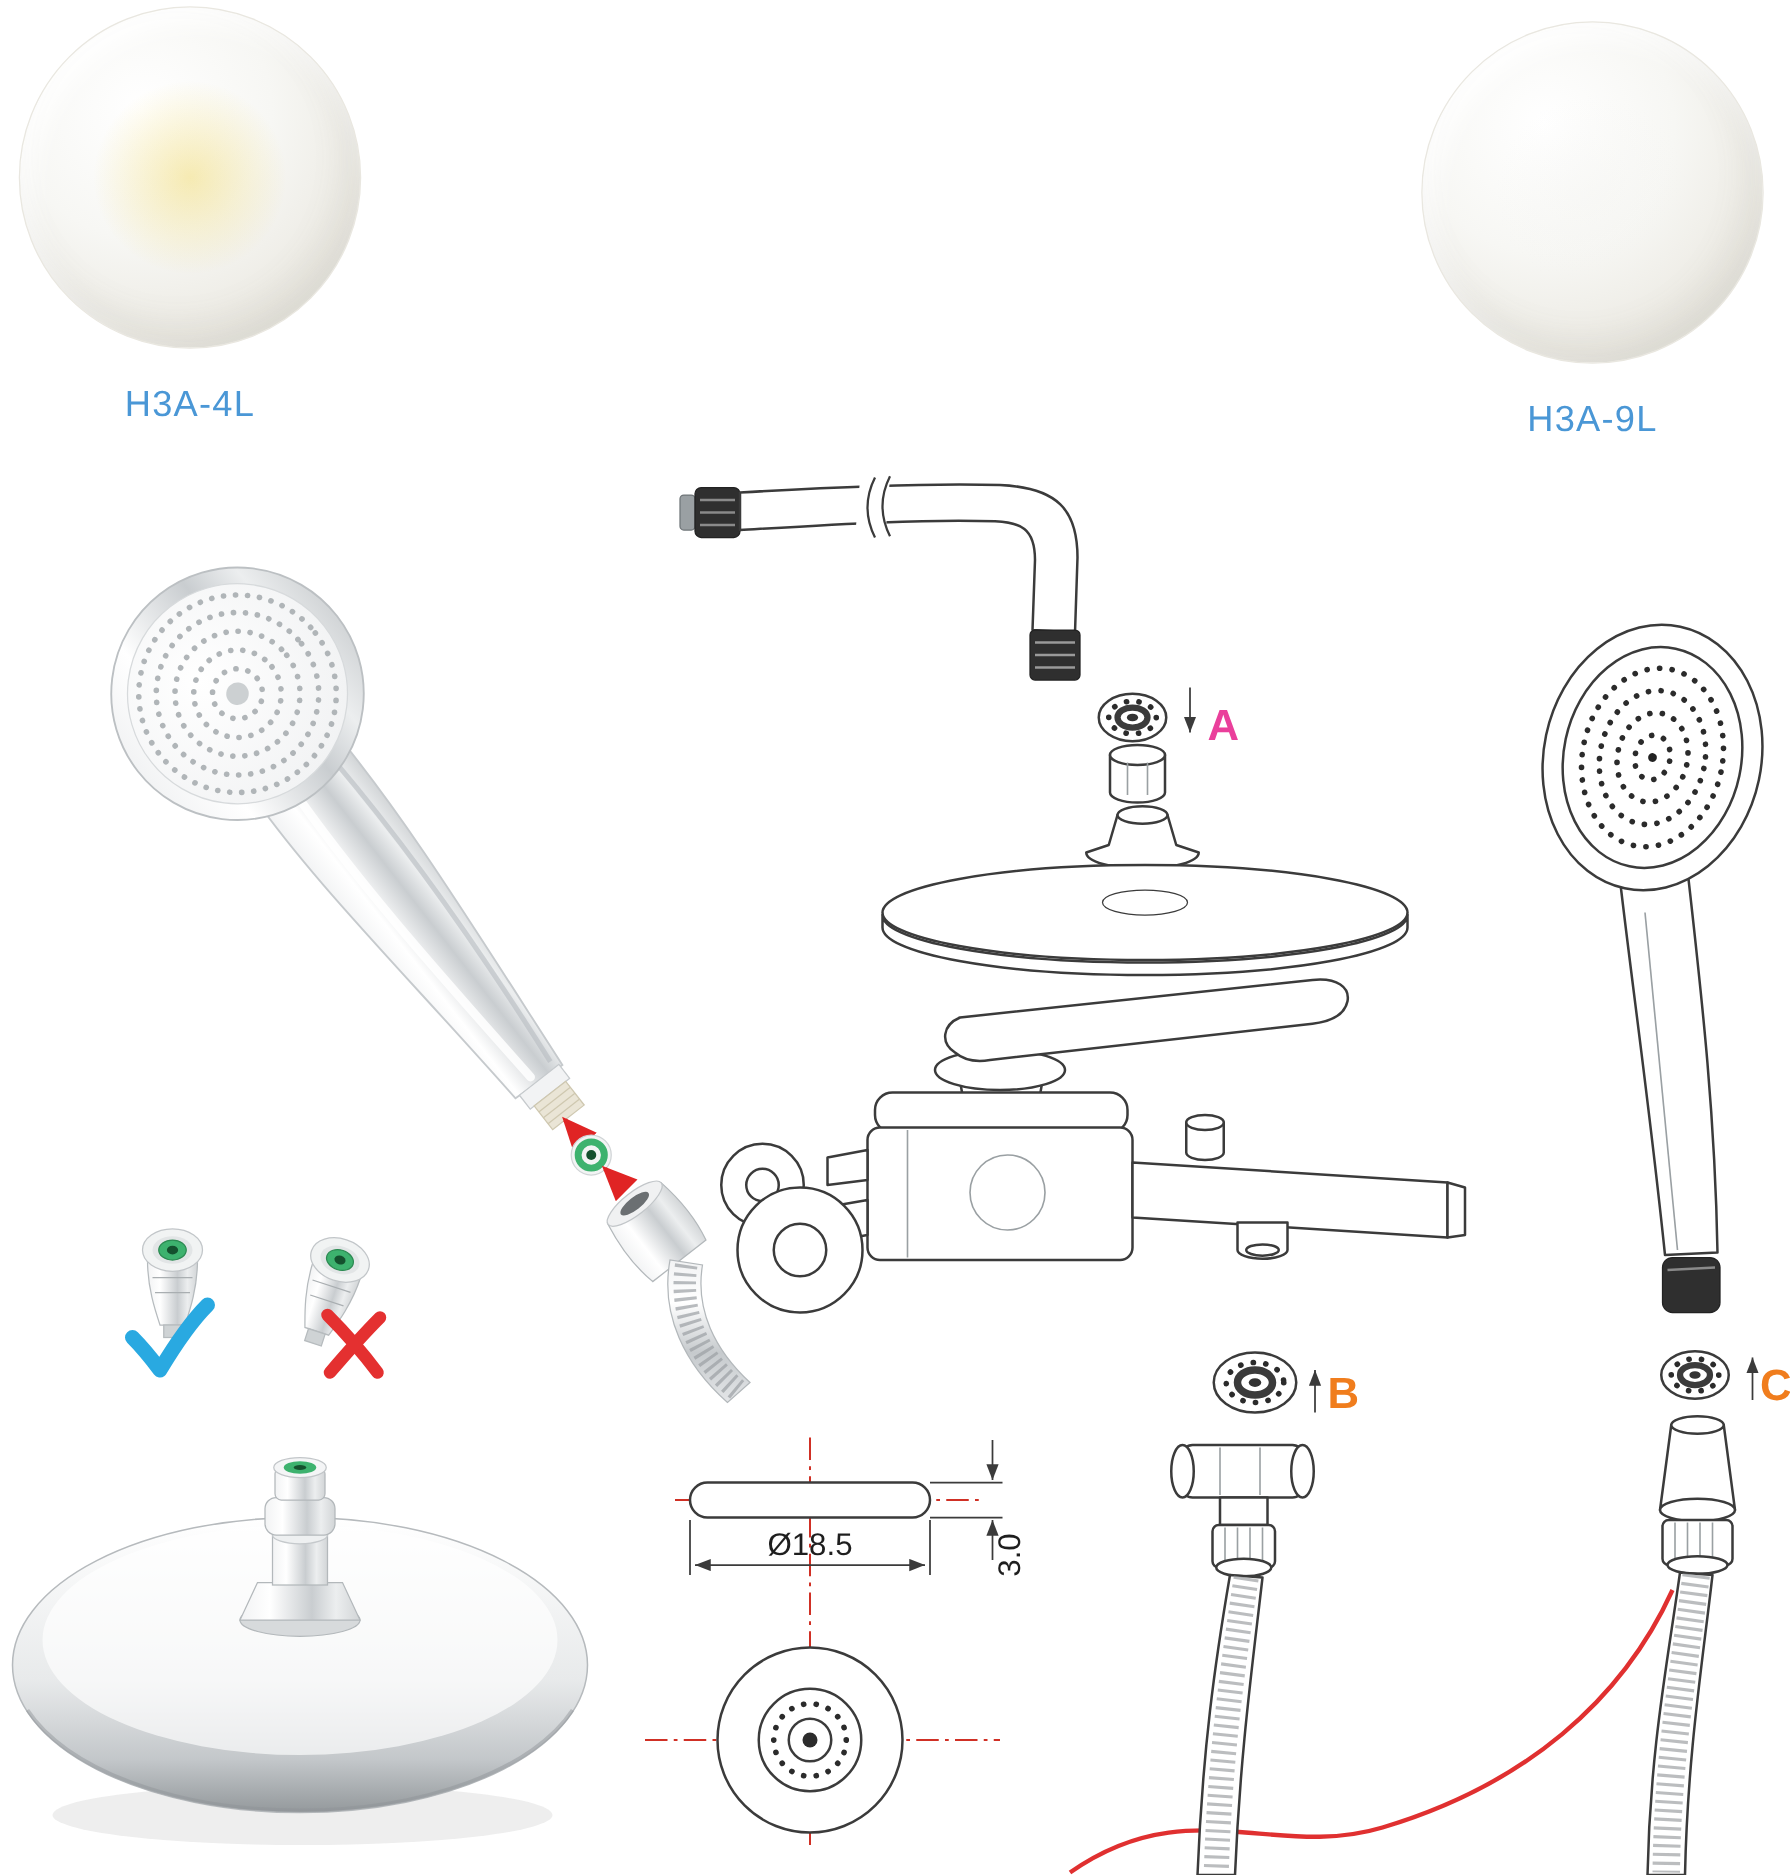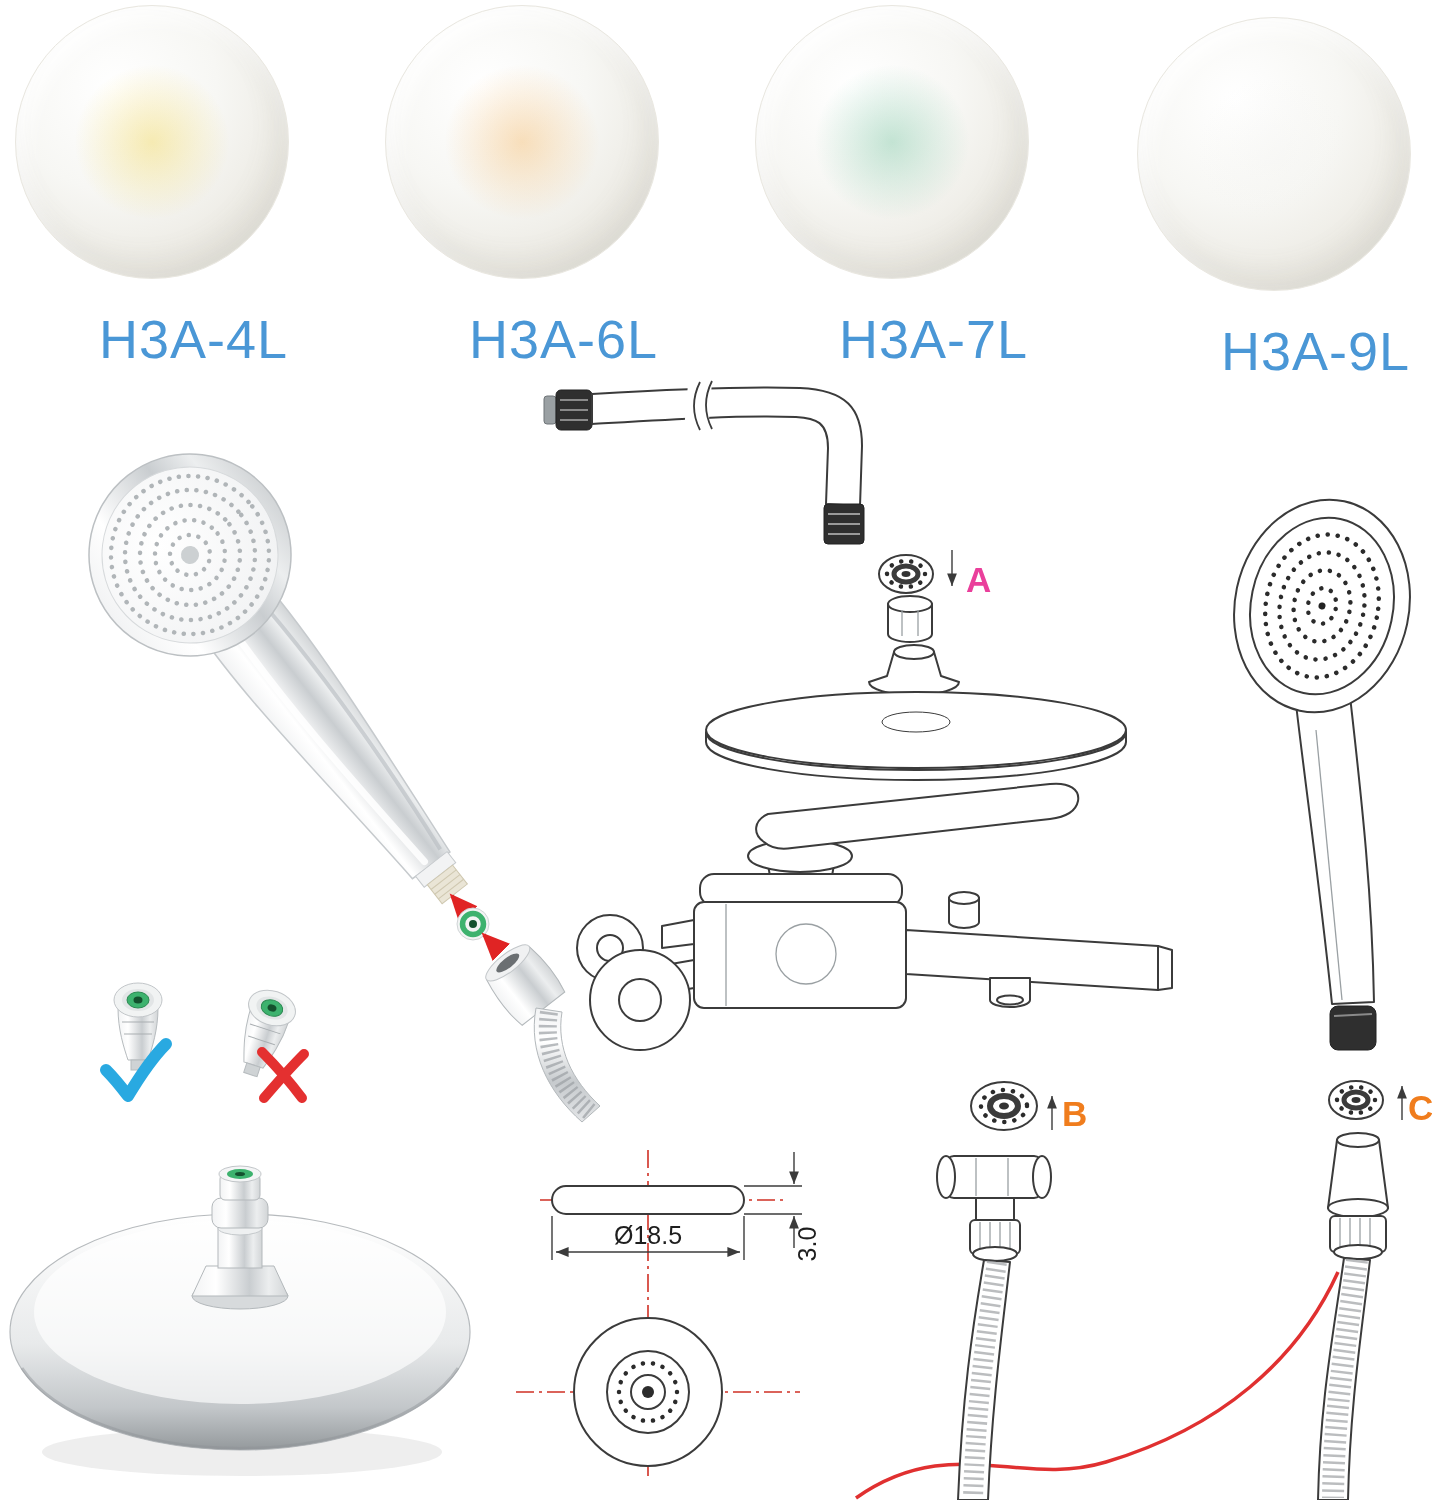--- a/index.html
+++ b/index.html
@@ -17,21 +17,21 @@
   .tint{width:215px;height:215px;background:radial-gradient(closest-side,var(--body),rgba(255,255,255,0) 72%);opacity:.32;}
   .gear{width:var(--gear);height:var(--gear);
     background:repeating-conic-gradient(var(--body) 0deg 27deg, rgba(255,255,255,.78) 27deg 45deg);
     box-shadow:inset 0 0 10px rgba(0,0,0,.08);}
   .bodyc{width:var(--bodyd);height:var(--bodyd);background:var(--body);
     box-shadow:inset -4px -8px 14px rgba(0,0,0,.10), inset 4px 6px 10px rgba(255,255,255,.35);}
   .hub{width:var(--hubd);height:var(--hubd);background:var(--hub);box-shadow:inset -2px -4px 8px rgba(0,0,0,.12);}
   .oring{width:var(--oring);height:var(--oring);border:var(--ringw) solid var(--ring);box-sizing:border-box;
     background:transparent;box-shadow:0 1px 2px rgba(0,0,0,.2), inset 0 1px 2px rgba(0,0,0,.25);}
   .hole{width:var(--holed);height:var(--holed);background:#23221d;box-shadow:inset 0 3px 5px rgba(0,0,0,.8);}
-  .model-label{margin-top:30px;font-size:54px;letter-spacing:1px;color:var(--label-blue,#4a97d6);text-align:right;}
+  .model-label{margin-top:30px;font-size:29px;letter-spacing:1px;color:var(--label-blue,#4a97d6);}
 
   
   .art{position:absolute;left:0;top:0;width:1432px;height:1500px;}
   .art text{font-family:"Liberation Sans",sans-serif;}
   .ln{fill:#fff;stroke:#3b3b3b;stroke-width:2;stroke-linejoin:round;}
   .lnt{fill:none;stroke:#3b3b3b;}
   .thin{fill:none;stroke:#9aa0a3;stroke-width:1.3;}
   .pdots{fill:none;stroke:#b0b5b8;stroke-width:4.5;stroke-dasharray:.1 9.5;stroke-linecap:round;}
   .kdots{fill:none;stroke:#2b2b2b;stroke-width:4.5;stroke-dasharray:.1 10;stroke-linecap:round;}
   .dim{stroke:#3b3b3b;stroke-width:1.4;fill:none;}
@@ -48,44 +48,20 @@
     <div class="disc">
       <div class="housing"></div>
       <div class="tint"></div>
       <div class="gear m0-g"></div>
       <div class="bodyc"></div>
       <div class="hub"></div>
       <div class="oring"></div>
       <div class="hole"></div>
     </div>
     <figcaption class="model-label">H3A-4L</figcaption>
-  </figure>
-  <figure class="model p1" style="margin: 0px; --body: #f2a338; --ring: #1d1c18; --hub: #f0a030;">
-    <div class="disc">
-      <div class="housing"></div>
-      <div class="tint"></div>
-      <div class="gear"></div>
-      <div class="bodyc"></div>
-      <div class="hub"></div>
-      <div class="oring"></div>
-      <div class="hole"></div>
-    </div>
-    <figcaption class="model-label">H3A-6L</figcaption>
-  </figure>
-  <figure class="model p2" style="margin: 0px; --body: #4eb385; --ring: #1d1c18; --hub: #45ab7c;">
-    <div class="disc">
-      <div class="housing"></div>
-      <div class="tint"></div>
-      <div class="gear"></div>
-      <div class="bodyc"></div>
-      <div class="hub"></div>
-      <div class="oring"></div>
-      <div class="hole"></div>
-    </div>
-    <figcaption class="model-label">H3A-7L</figcaption>
   </figure>
   <figure class="model p3" style="margin: 12px; --body: #f3f3f0; --ring: #2b2b28; --hub: #f6f6f4;">
     <div class="disc">
       <div class="housing"></div>
       <div class="tint"></div>
       <div class="gear"></div>
       <div class="bodyc"></div>
       <div class="hub"></div>
       <div class="oring"></div>
       <div class="hole"></div>

